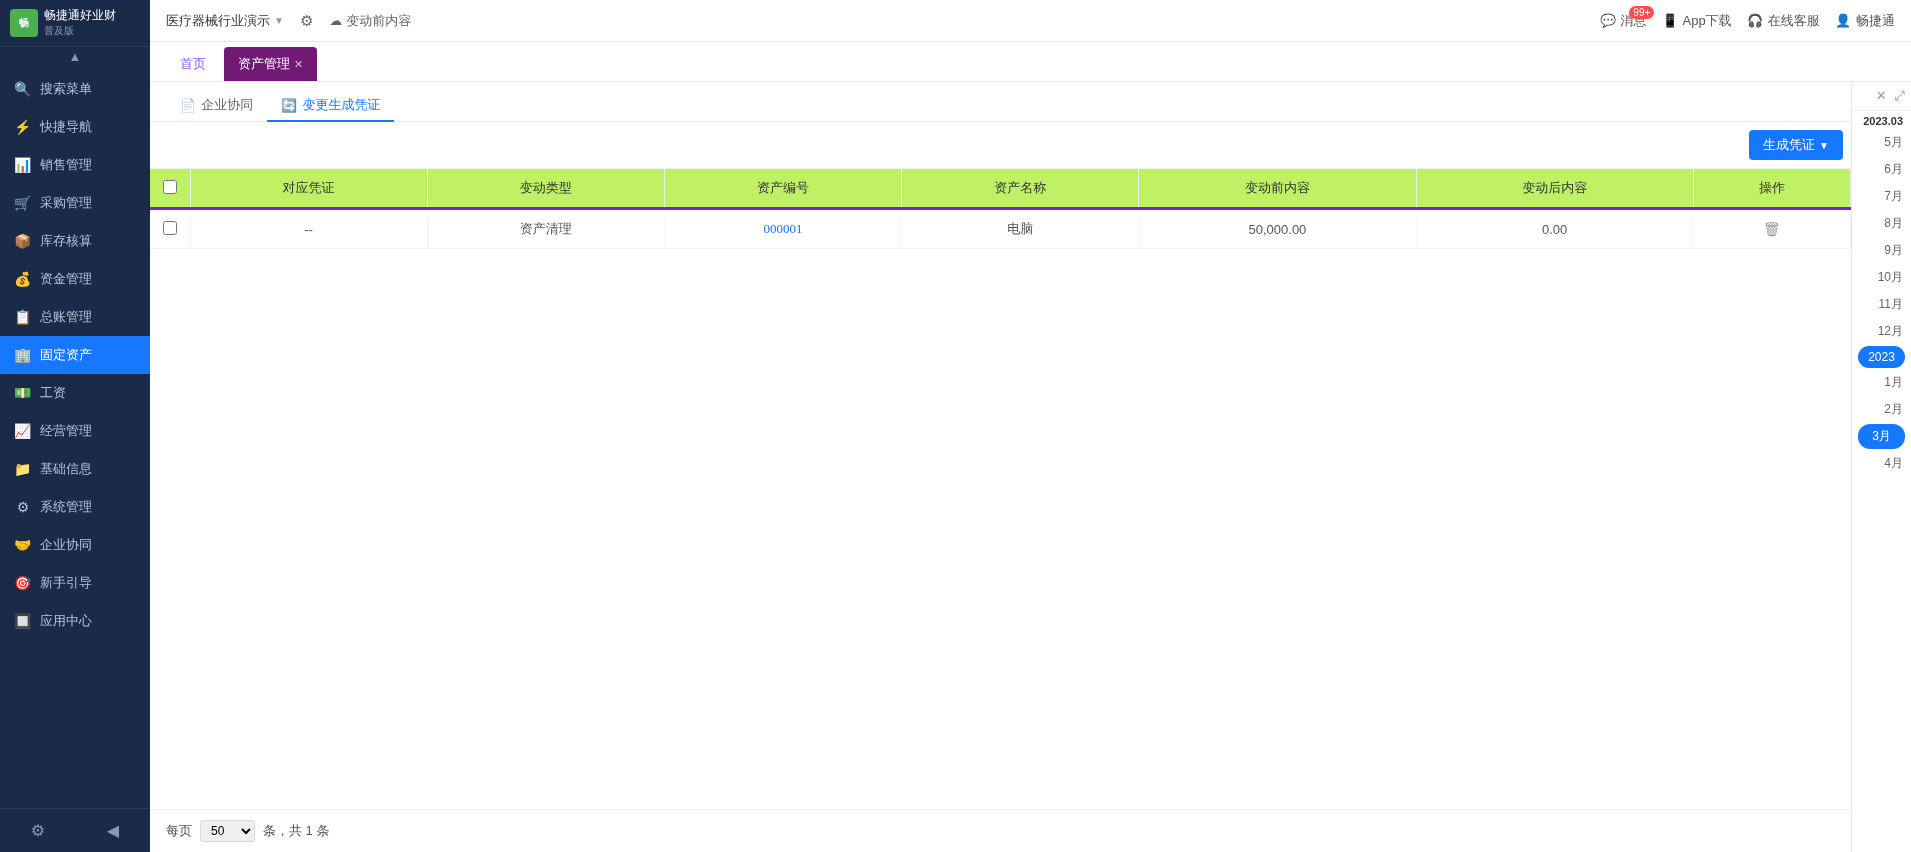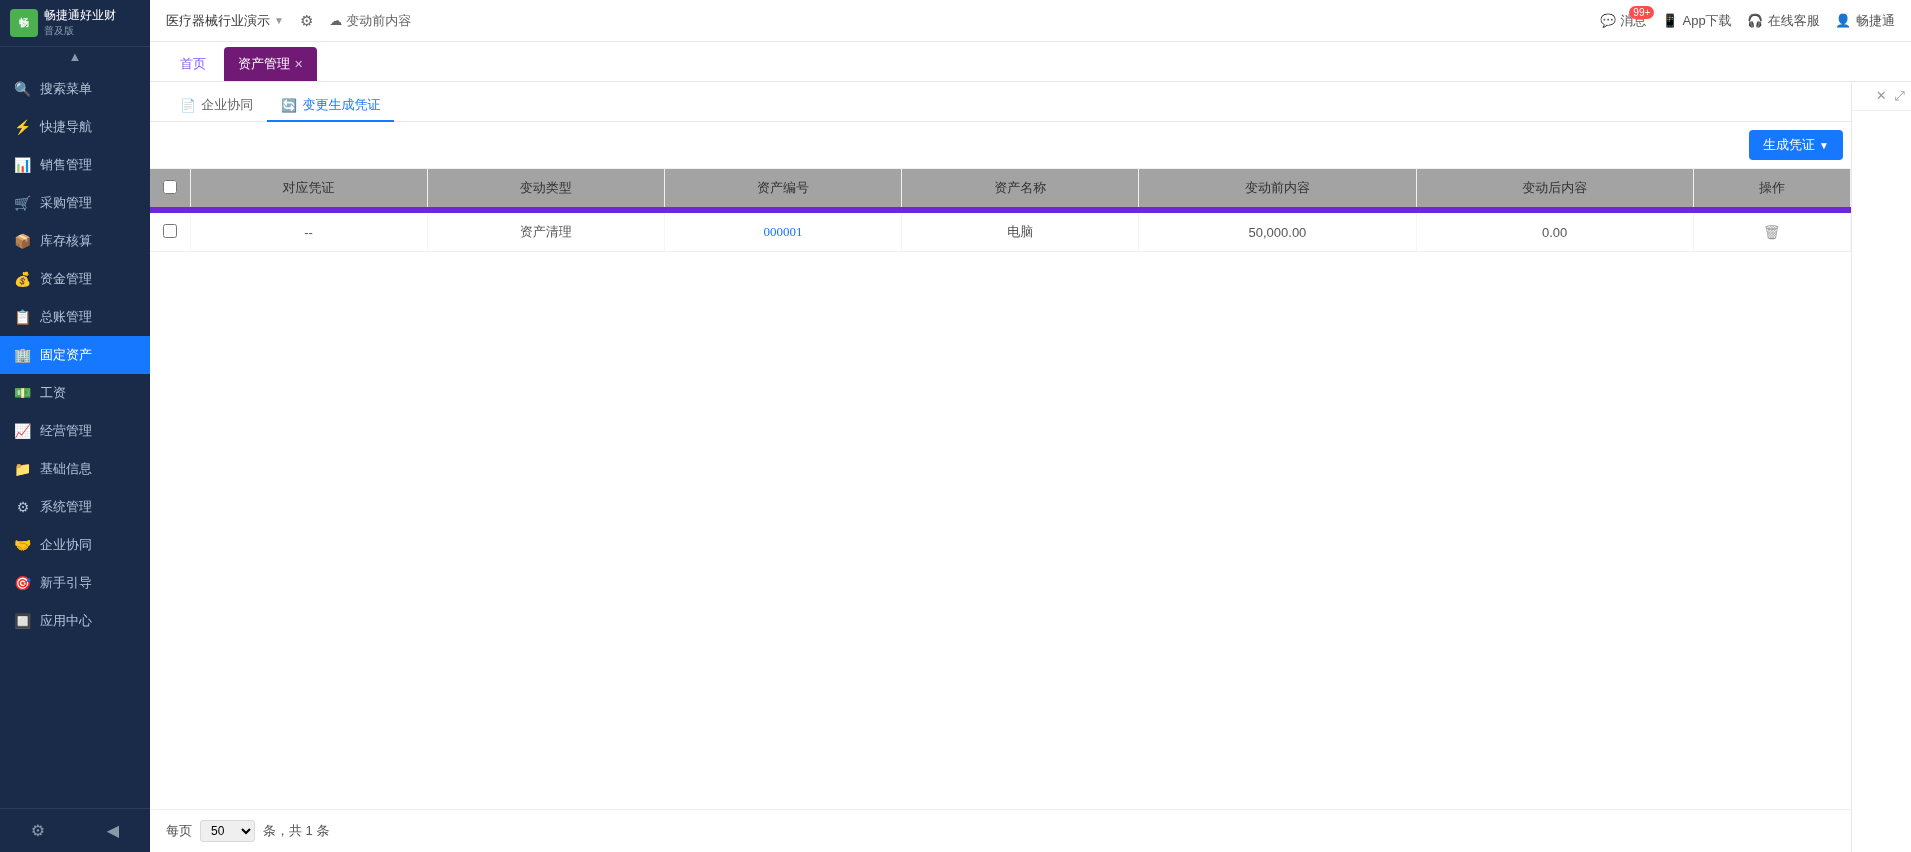--- a/index.html
+++ b/index.html
@@ -199,22 +199,22 @@
       flex: 1;
       overflow: auto;
       padding: 0;
     }
     table {
       width: 100%;
       border-collapse: collapse;
       font-size: 13px;
     }
     thead tr {
-      background: #a3a3a3;
-      border-bottom: 6px solid #6d28d9;
+      background: #bef264;
+      border-bottom: 3px solid #6d28d9;
       margin-left: 32px;
     }
     thead th {
       padding: 10px 12px;
       text-align: center;
       color: #333;
       font-weight: 500;
       border-right: 1px solid #f0f0f0;
       white-space: nowrap;
     }
@@ -493,15 +493,31 @@
         <option value="10">10</option><option value="20">20</option><option value="50" selected="">50</option><option value="100">100</option></select>
         <span>条，共 1 条</span>
       </div>
     </div>
 
     <div class="timeline-panel">
       <div class="timeline-header">
         <span class="timeline-close">✕</span>
         <span class="timeline-expand">⤢</span>
       </div>
+      <div id="timeline-content">
+      <div class="timeline-year">2023.03</div>
+          <div class="timeline-month">5月</div>
+          <div class="timeline-month">6月</div>
+          <div class="timeline-month">7月</div>
+          <div class="timeline-month">8月</div>
+          <div class="timeline-month">9月</div>
+          <div class="timeline-month">10月</div>
+          <div class="timeline-month">11月</div>
+          <div class="timeline-month">12月</div>
+          <div class="timeline-month year-badge">2023</div>
+          <div class="timeline-month">1月</div>
+          <div class="timeline-month">2月</div>
+          <div class="timeline-month active">3月</div>
+          <div class="timeline-month">4月</div>
+        </div>
     </div>
   </div>
 </div>
 
 </body></html>

